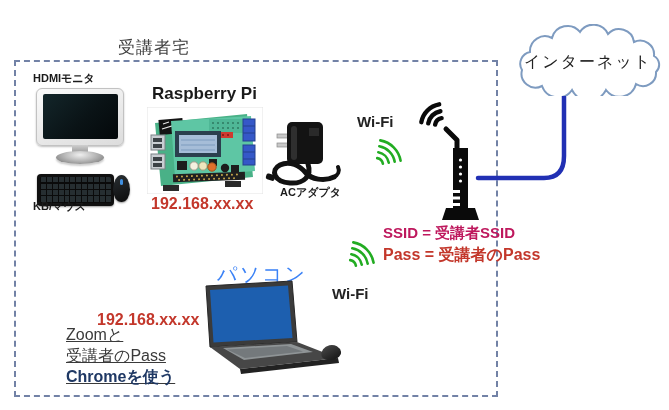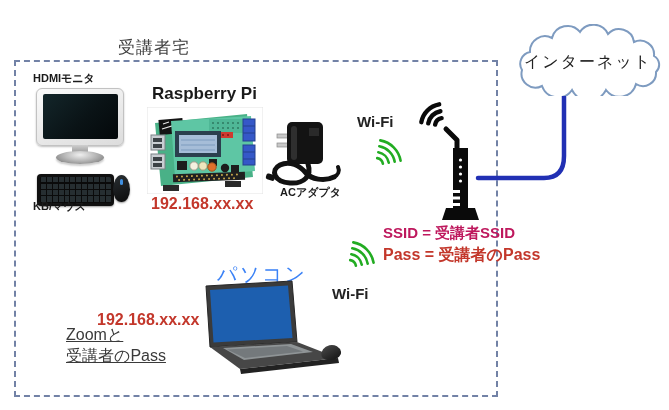--- a/index.html
+++ b/index.html
@@ -305,15 +305,16 @@
     <polygon points="27,69 95,65 117,73 48,81" fill="#8f9496"></polygon>
     <polygon points="31,70.5 91,67 107,72.5 49,79" fill="#74797c"></polygon>
     <polygon points="44,90 142,79 143,84 45,95" fill="#222222"></polygon>
   </svg>
   <div class="abs mouse-pc"></div>
   <div class="abs ip-text pc-ip">192.168.xx.xx</div>
 
   <div class="abs usage-note">
     <div>Zoomと</div>
     <div>受講者のPass</div>
+    <div class="usage-line3">Chromeを使う</div>
   </div>
 
 </div>
 
 </body></html>

